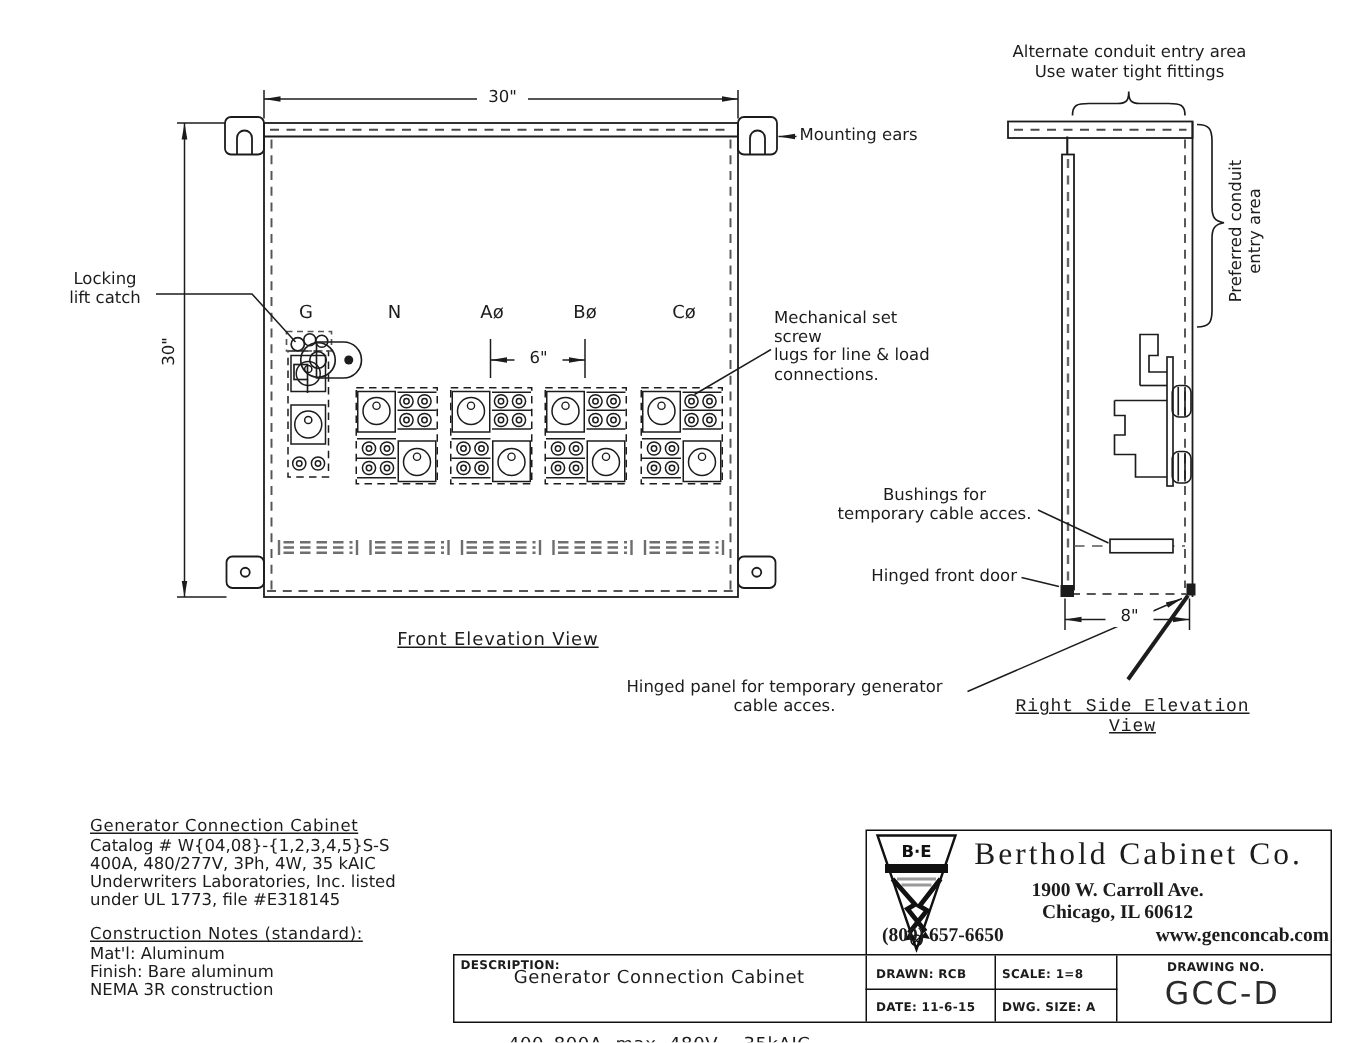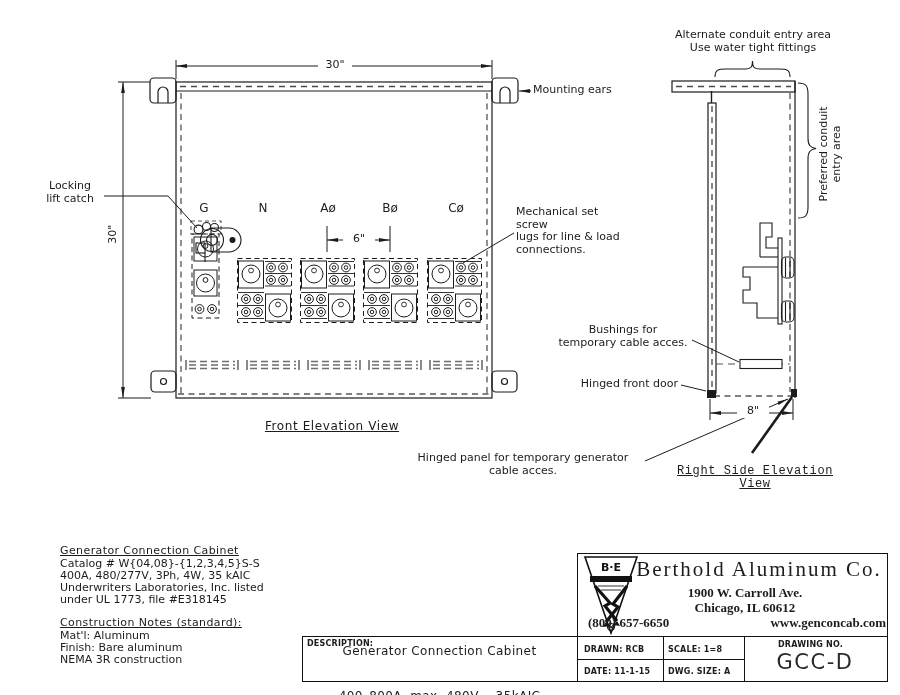--- a/index.html
+++ b/index.html
@@ -316,32 +316,32 @@
     <path d="M15,33 L30,50 L25,53 L37,68"></path>
     <path d="M47,33 L33,51 L38,54 L26,69"></path>
   </g>
   <path d="M37,68 L40,73 L34,72 Z" fill="#111"></path>
   <path d="M26,69 L23,74 L30,73 Z" fill="#111"></path>
   <circle cx="31" cy="74" r="3.6" fill="none" stroke="#111" stroke-width="1"></circle>
   <line x1="28.5" y1="71.5" x2="33.5" y2="76.5" stroke="#111" stroke-width="0.8"></line>
   <line x1="33.5" y1="71.5" x2="28.5" y2="76.5" stroke="#111" stroke-width="0.8"></line>
 </svg>
 
-<div id="companyName" class="serif">Berthold Aluminum Co.</div>
+<div id="companyName" class="serif">Berthold Cabinet Co.</div>
 <div class="addr serif" style="top:585px;">1900 W. Carroll Ave.</div>
 <div class="addr serif" style="top:600px;">Chicago, IL 60612</div>
 <div id="phoneLine" class="serif">
   <span>(800) 657-6650</span>
   <span>www.genconcab.com</span>
 </div>
 
 <div class="tlabel" style="left:307px;top:639px;">DESCRIPTION:</div>
 <div id="descL1">Generator Connection Cabinet</div>
 <div id="descL2">400–800A, max. 480V, , 35kAIC</div>
 
 <div class="tlabel" style="left:584px;top:645px;">DRAWN: RCB</div>
-<div class="tlabel" style="left:584px;top:667px;">DATE:  11-1-15</div>
+<div class="tlabel" style="left:584px;top:667px;">DATE:  11-6-15</div>
 <div class="tlabel" style="left:668px;top:645px;">SCALE: 1=8</div>
 <div class="tlabel" style="left:668px;top:667px;">DWG. SIZE:  A</div>
 <div class="tlabel" style="left:778px;top:640px;">DRAWING NO.</div>
 <div id="gccd">GCC-D</div>
 
 </div>
 
 </body></html>

